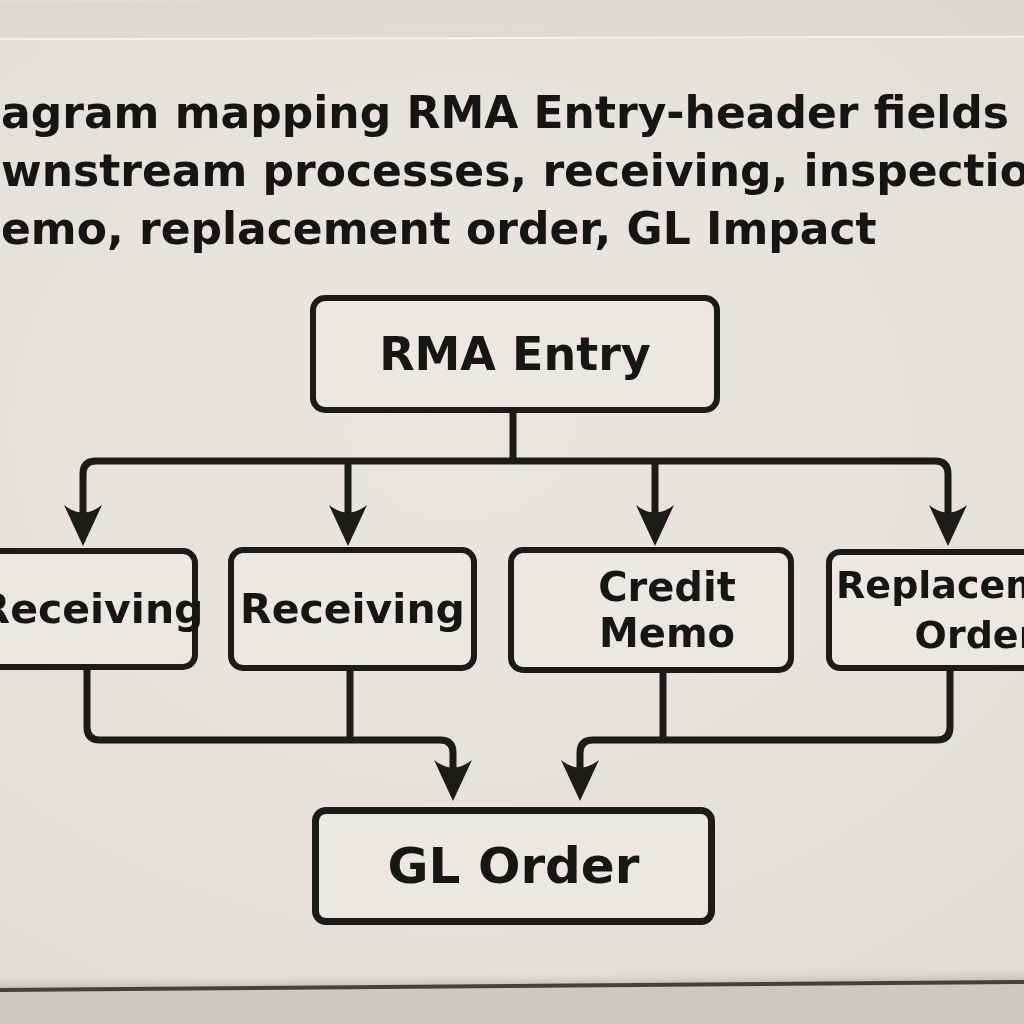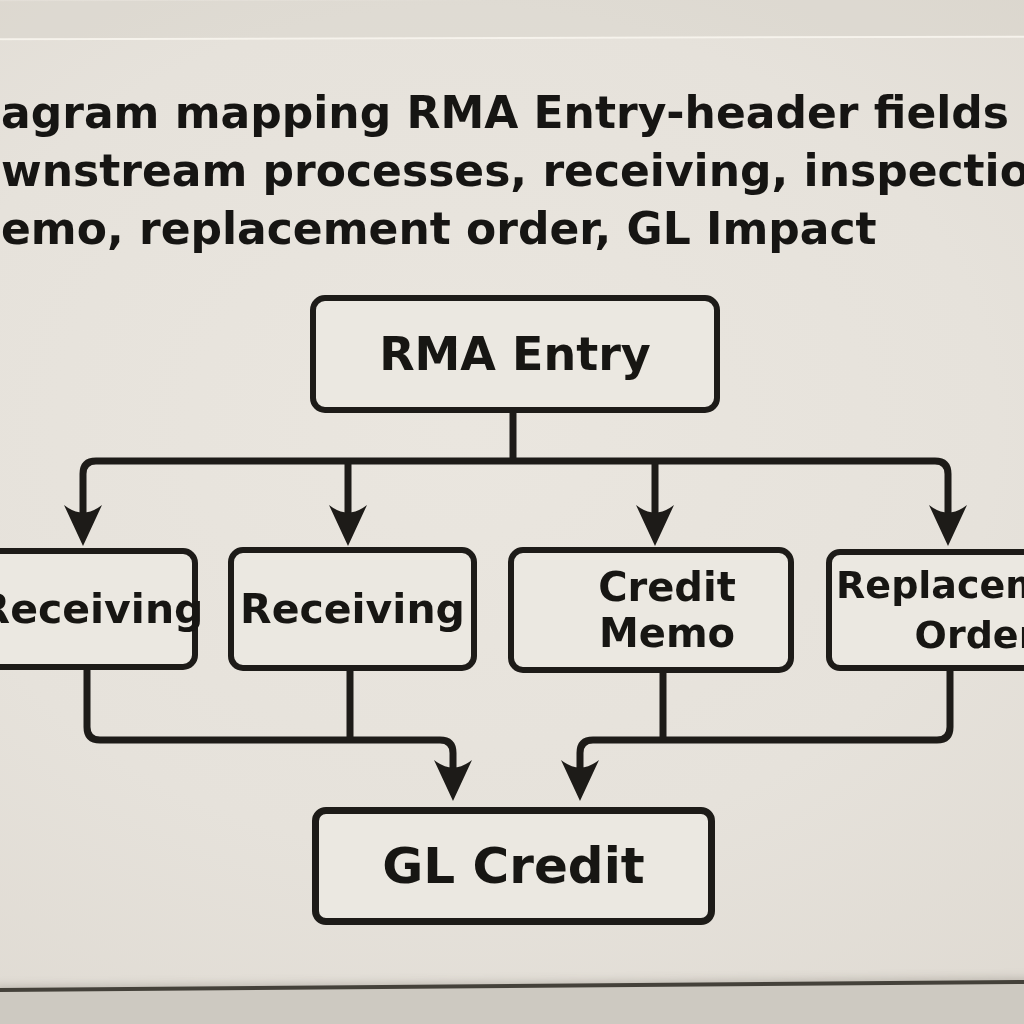--- a/index.html
+++ b/index.html
@@ -141,18 +141,18 @@
 
   <div class="node" id="node-credit">
     <span class="label">Credit Memo</span>
   </div>
 
   <div class="node" id="node-replace">
     <span class="label">Replacement Order</span>
   </div>
 
   <div class="node" id="node-gl">
-    <span class="label">GL Credit</span>
+    <span class="label">GL Order</span>
   </div>
 
   <div class="board-bottom-edge"></div>
 
 </div>
 
 </body></html>

